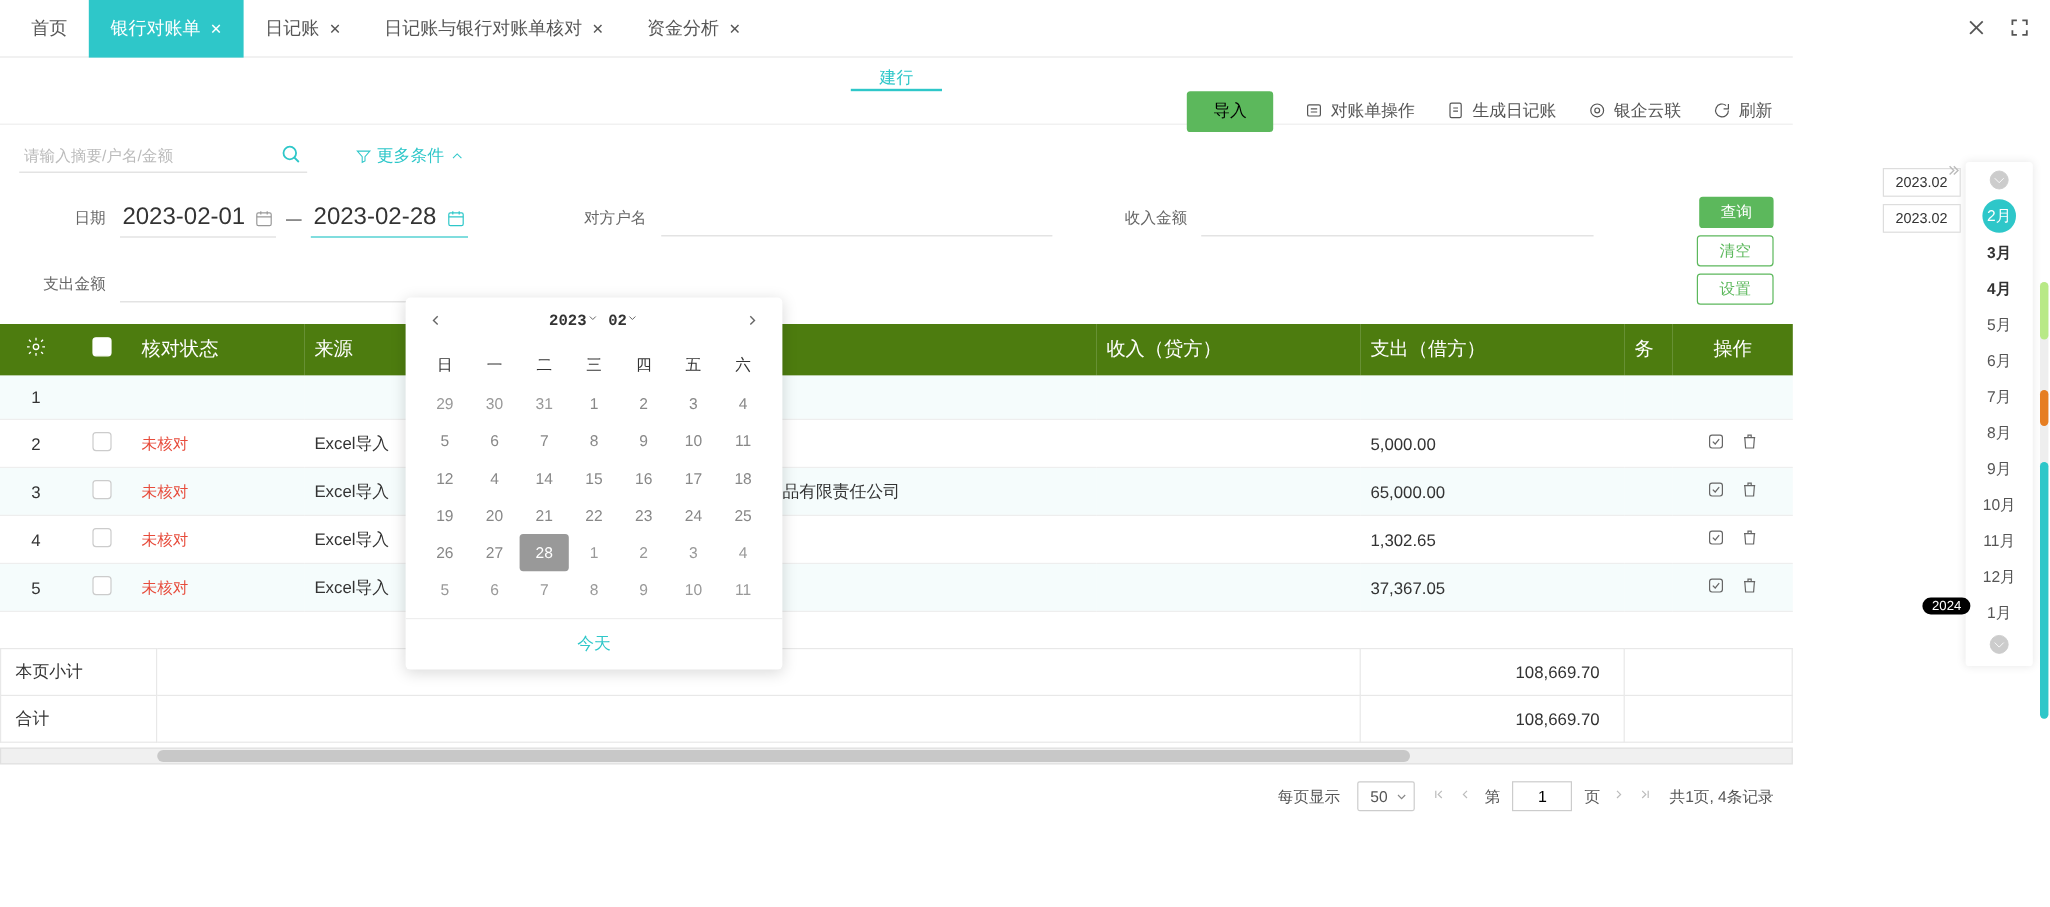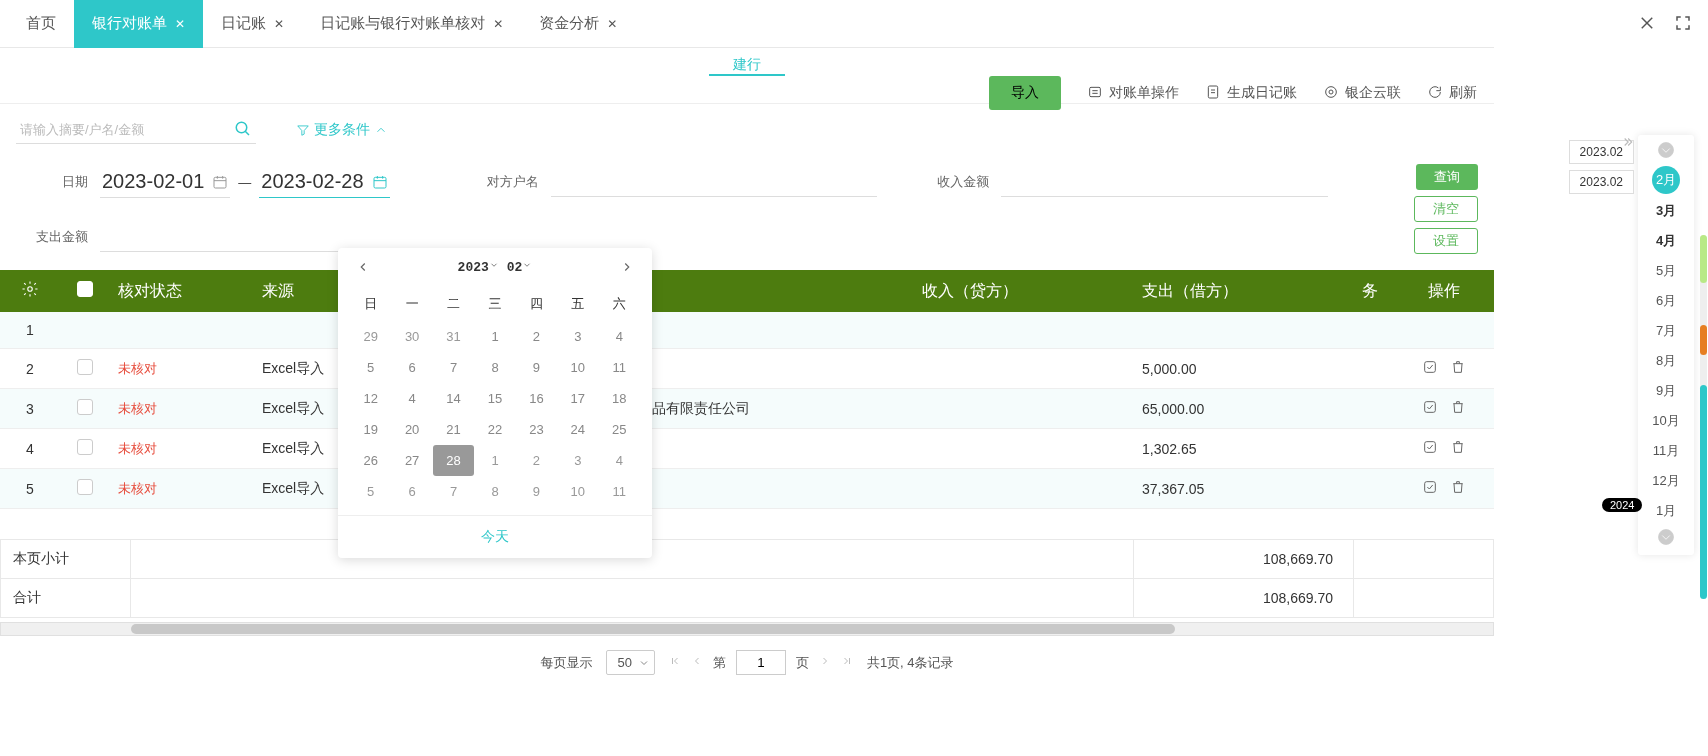--- a/index.html
+++ b/index.html
@@ -81,21 +81,21 @@
 .summary-table { width: 100%; border-collapse: collapse; margin-top: 30px; }
 .summary-table td { padding: 10px 12px; border: 1px solid #e8e8e8; font-size: 14px; }
 .summary-table td:first-child { width: 130px; }
 .summary-table .num-cell { text-align: right; }
 
 
 .hscroll { height: 14px; background: #f0f0f0; border: 1px solid #e0e0e0; position: relative; margin-top: 4px; }
 .hscroll-thumb { position: absolute; left: 130px; top: 1px; height: 10px; width: 70%; background: #c8c8c8; border-radius: 5px; }
 
 
-.pagination { display: flex; align-items: center; justify-content: center; gap: 14px; padding: 14px 16px; font-size: 13px; color: #555; }
+.pagination { display: flex; align-items: center; justify-content: flex-end; gap: 14px; padding: 14px 16px; font-size: 13px; color: #555; }
 .page-select { border: 1px solid #ccc; padding: 4px 22px 4px 10px; border-radius: 2px; position: relative; }
 .page-select svg { position: absolute; right: 4px; top: 6px; width: 12px; height: 12px; stroke: #888; fill: none; stroke-width: 2; }
 .page-nav { display: flex; align-items: center; gap: 10px; color: #bbb; }
 .page-nav svg { width: 12px; height: 12px; stroke: #bbb; fill: none; stroke-width: 2; }
 .page-input { width: 50px; border: 1px solid #ccc; padding: 4px 6px; text-align: center; }
 
 
 .month-sidebar { position: absolute; right: 14px; top: 135px; width: 56px; background: #fff; box-shadow: 0 0 8px rgba(0,0,0,0.1); border-radius: 3px; display: flex; flex-direction: column; align-items: center; padding: 6px 0; gap: 4px; z-index: 50; }
 .month-tag { position: absolute; right: 74px; top: 140px; background: #fff; border: 1px solid #ddd; padding: 4px 10px; font-size: 12px; z-index: 51; }
 .month-sidebar .ms-item { font-size: 13px; color: #555; padding: 4px 0; cursor: pointer; width: 100%; text-align: center; }

